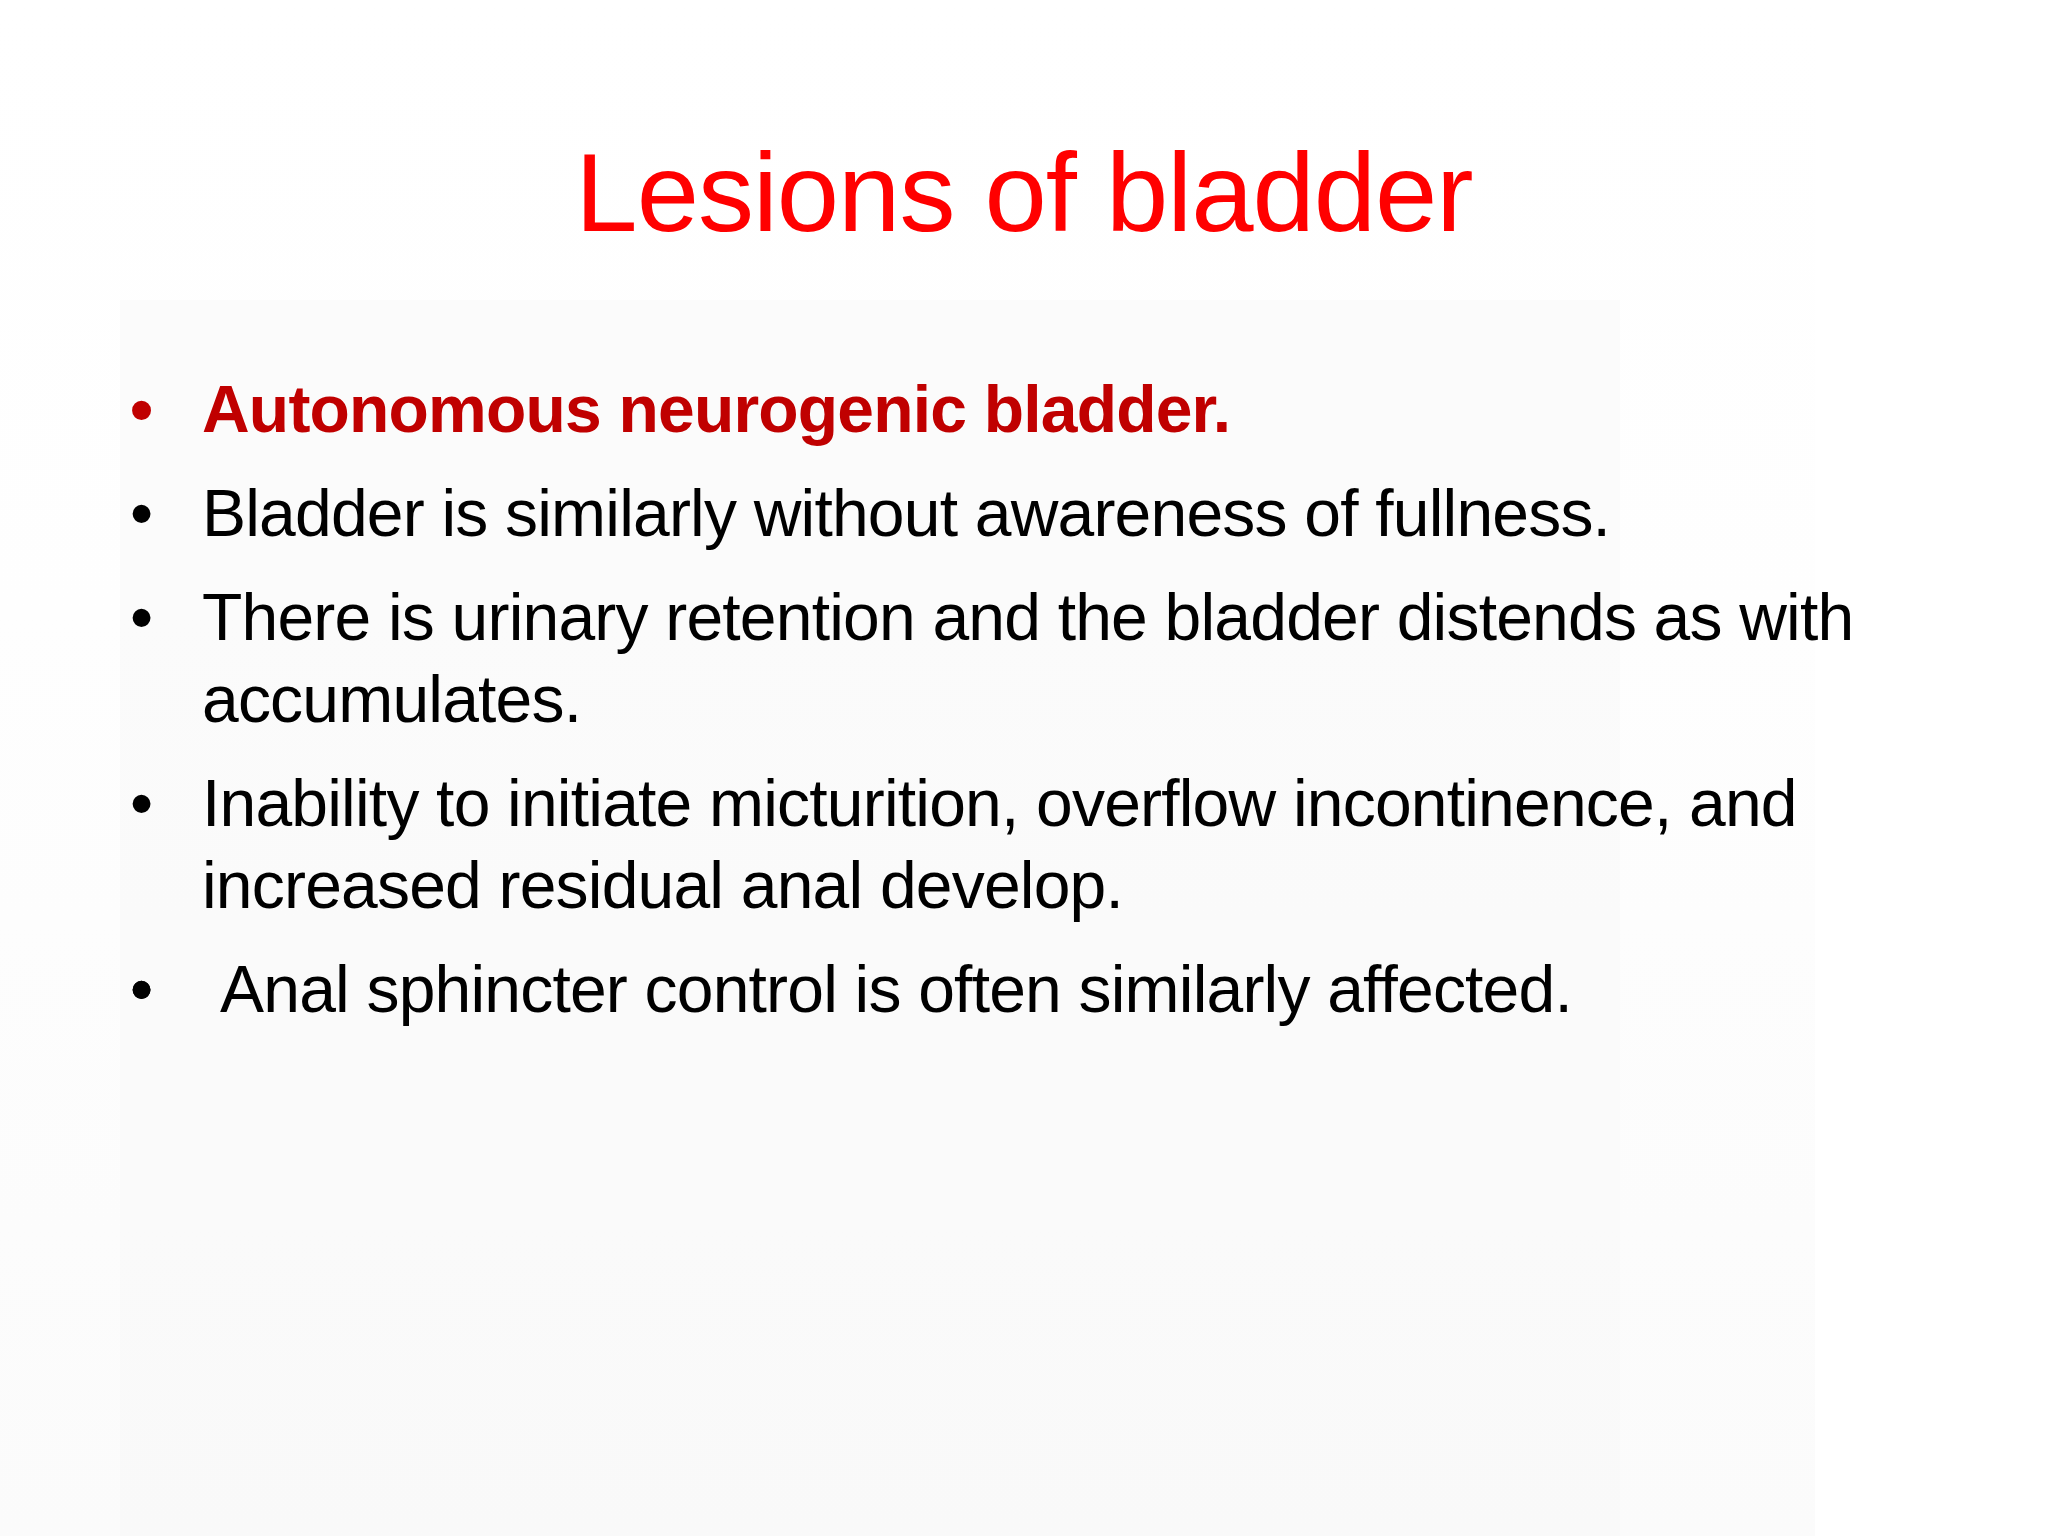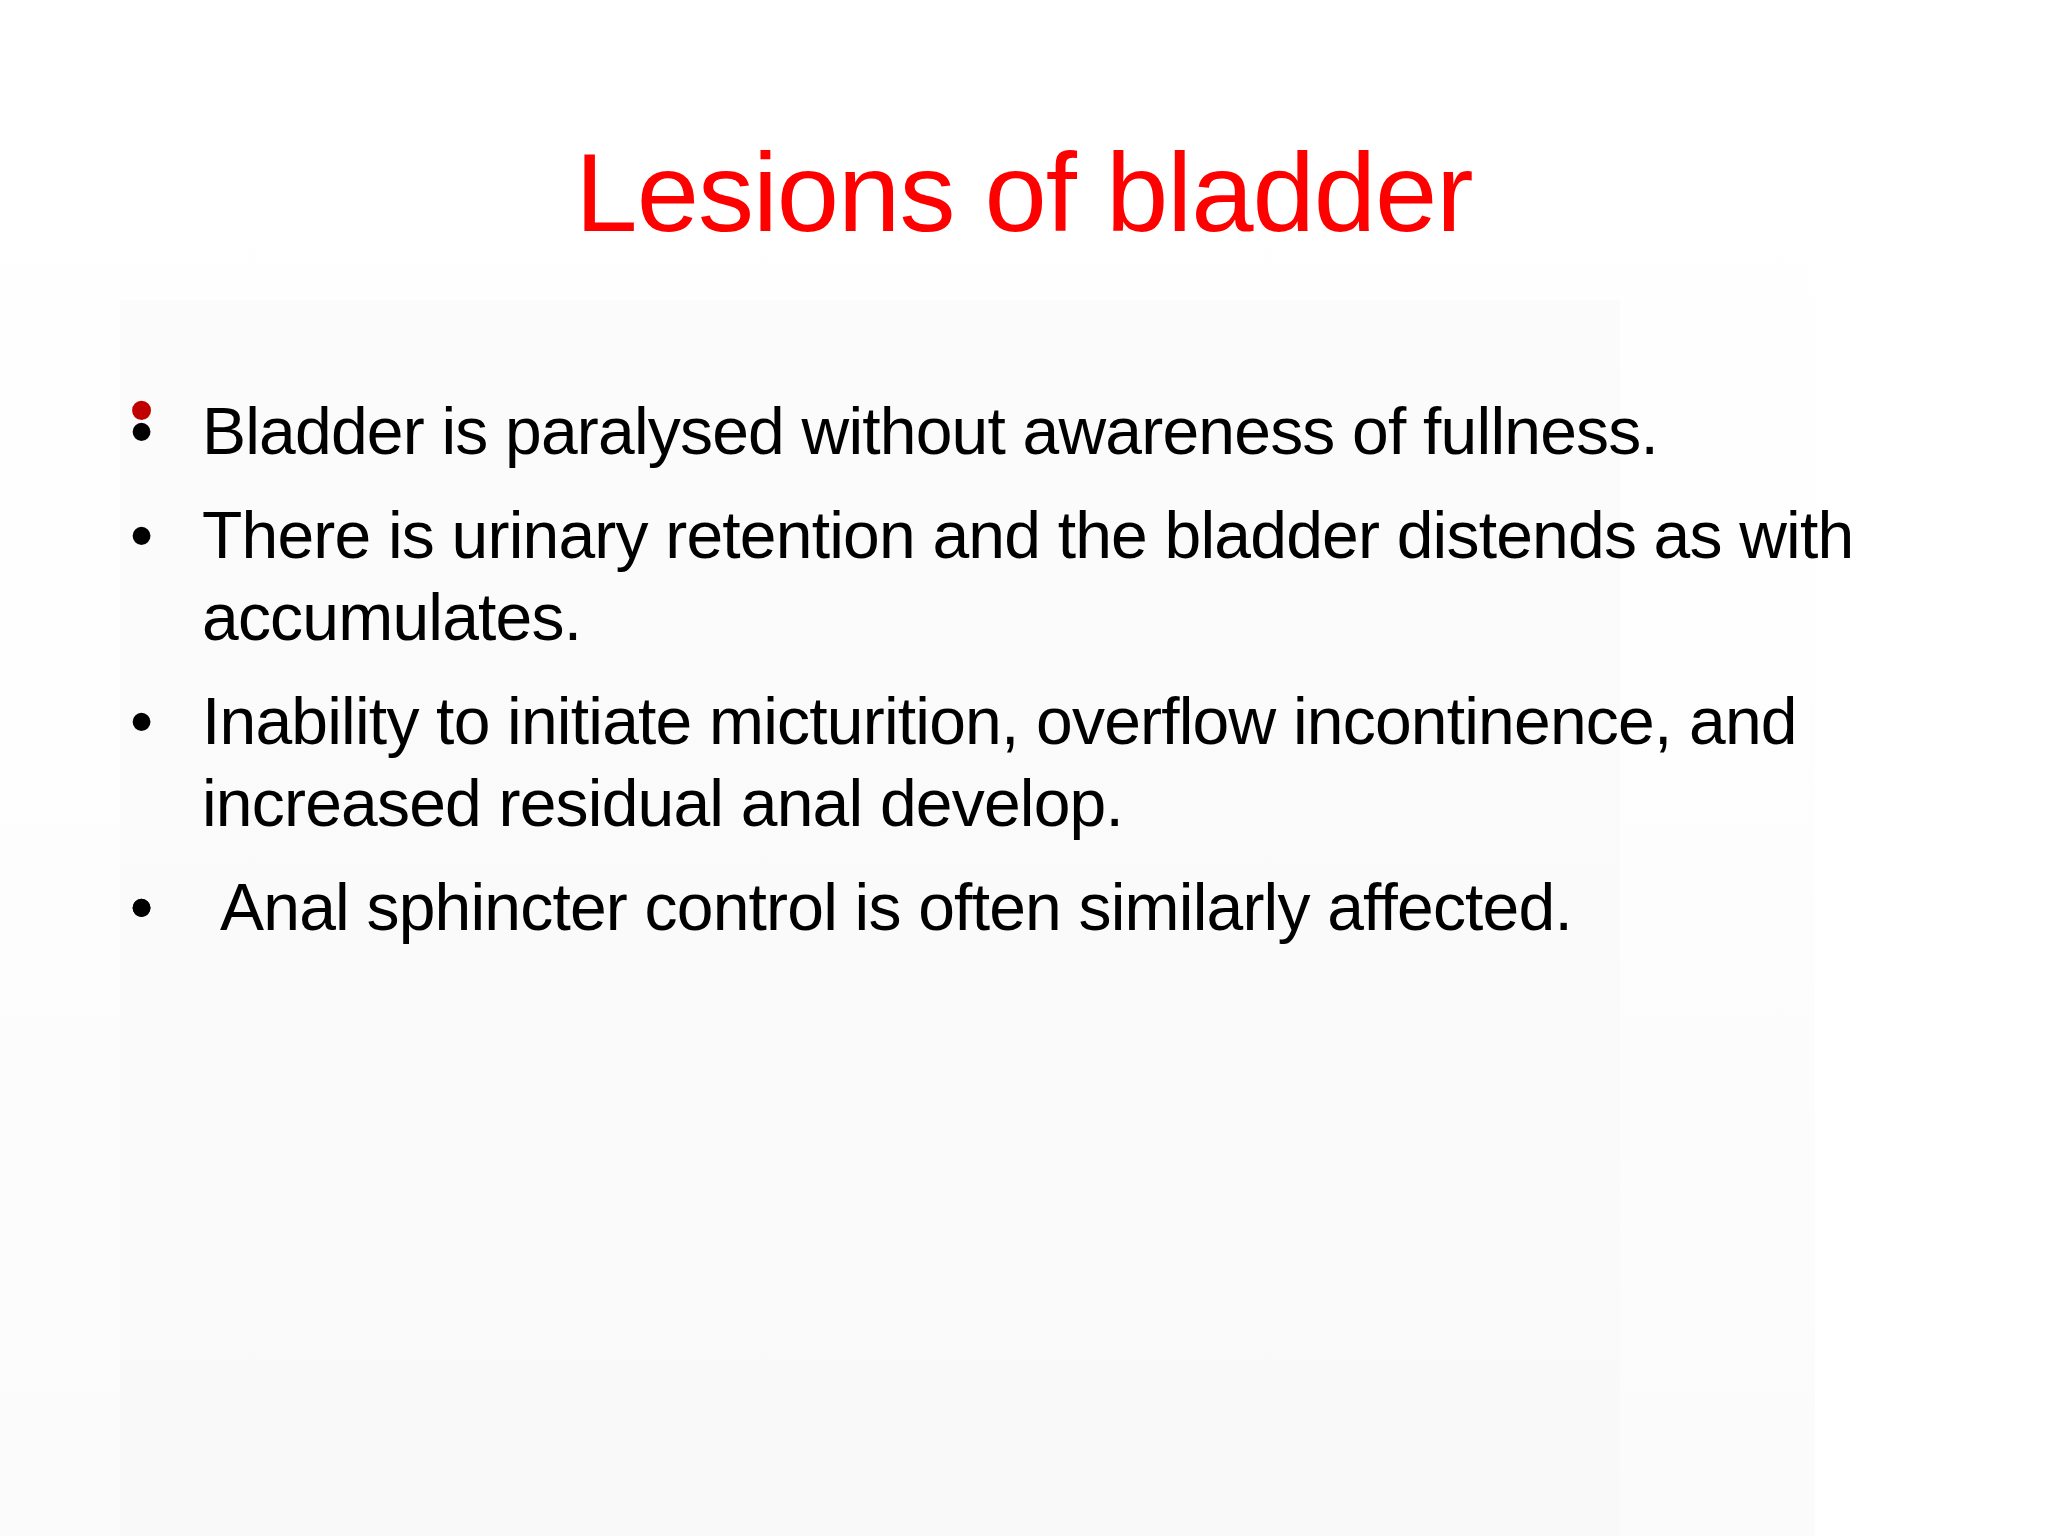--- a/index.html
+++ b/index.html
@@ -77,24 +77,25 @@
 <body>
 
 <div class="slide">
   <div class="slide-bg-tint"></div>
 
   <div class="title">Lesions of bladder</div>
 
   <ul class="bullets">
     <li class="bullet highlight">
       <span class="bullet-dot">•</span>
+      <span class="bullet-text">Autonomous neurogenic bladder.</span>
     </li>
     <li class="bullet">
       <span class="bullet-dot">•</span>
-      <span class="bullet-text">Bladder is paralysed without awareness of fullness.</span>
+      <span class="bullet-text">Bladder is similarly without awareness of fullness.</span>
     </li>
     <li class="bullet">
       <span class="bullet-dot">•</span>
       <span class="bullet-text">There is urinary retention and the bladder distends as with accumulates.</span>
     </li>
     <li class="bullet">
       <span class="bullet-dot">•</span>
       <span class="bullet-text">Inability to initiate micturition, overflow incontinence, and increased residual anal develop.</span>
     </li>
     <li class="bullet">

